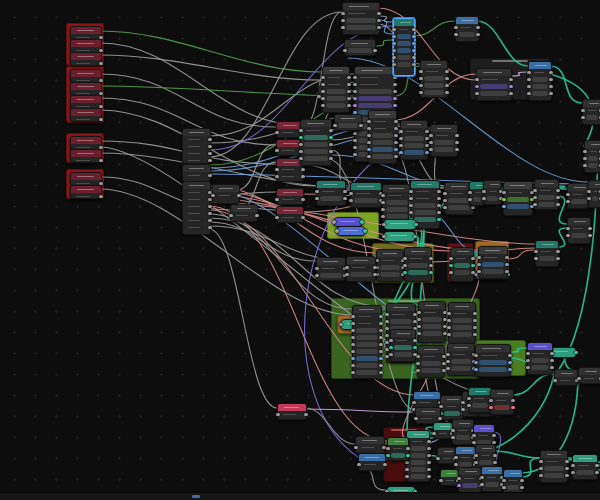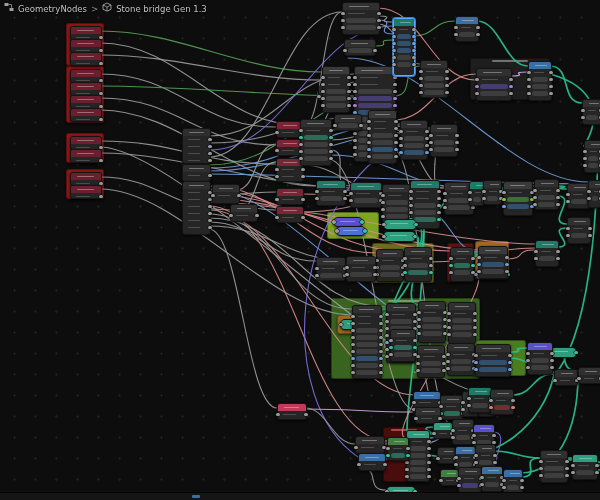--- a/index.html
+++ b/index.html
@@ -157,38 +157,20 @@
       <path d="M428 442 C 450 442, 430 427, 452 427" stroke="#9b9b9b" stroke-width="1.1"></path>
       <path d="M454 455 C 476 455, 453 450, 475 450" stroke="#9b9b9b" stroke-width="1.1"></path>
       <path d="M457 474 C 479 474, 459 470, 481 470" stroke="#9b9b9b" stroke-width="1.1"></path>
       <path d="M494 451 C 516 451, 518 458, 540 458" stroke="#2bbf8f" stroke-width="1.7"></path>
       <path d="M428 434 C 450 434, 420 426, 442 426" stroke="#2bbf8f" stroke-width="1.7"></path>
       <path d="M360 468 C 382 468, 364 490, 386 490" stroke="#9b9b9b" stroke-width="1.1"></path>
       <path d="M330 155 C 392.1 155, 405.9 188, 468 188" stroke="#6f9fd8" stroke-width="1.1"></path>
       <path d="M424 210 C 448.3 210, 453.7 252, 478 252" stroke="#6f9fd8" stroke-width="1.1"></path>
     </svg>
 
-  <div id="crumb">
-    <span class="ic">
-      <svg width="10" height="10" viewBox="0 0 10 10">
-        <rect x="0.5" y="1" width="4" height="3" fill="#b8b8b8" opacity="0.85"></rect>
-        <rect x="5.5" y="6" width="4" height="3" fill="#b8b8b8" opacity="0.85"></rect>
-        <path d="M4.5 2.5 H7.5 V6" stroke="#999" fill="none" stroke-width="0.8"></path>
-      </svg>
-    </span>
-    <span>GeometryNodes</span>
-    <span class="sep">&gt;</span>
-    <span class="ic">
-      <svg width="10" height="10" viewBox="0 0 10 10">
-        <path d="M5 1 L9 3 V7.2 L5 9.2 L1 7.2 V3 Z" fill="none" stroke="#b8b8b8" stroke-width="0.8"></path>
-        <path d="M1 3 L5 5 L9 3 M5 5 V9" stroke="#b8b8b8" fill="none" stroke-width="0.7"></path>
-      </svg>
-    </span>
-    <span>Stone bridge Gen 1.3</span>
-  </div>
 
   <div id="botbar"></div>
   <div id="speck"></div>
 <div class="frame" style="left: 66px; top: 23px; width: 38px; height: 43px; background: rgb(142, 23, 23);"></div>
     <div class="frame" style="left: 66px; top: 66px; width: 38px; height: 57px; background: rgb(142, 23, 23);"></div>
     <div class="frame" style="left: 66px; top: 133px; width: 38px; height: 30px; background: rgb(142, 23, 23);"></div>
     <div class="frame" style="left: 66px; top: 169px; width: 38px; height: 30px; background: rgb(142, 23, 23);"></div>
     <div class="frame lbl" style="left: 470px; top: 58px; width: 80px; height: 42px; background: rgb(30, 30, 30);"></div>
     <div class="frame" style="left: 327px; top: 212px; width: 52px; height: 27px; background: rgb(125, 165, 33);"></div>
     <div class="frame" style="left: 372px; top: 243px; width: 62px; height: 40px; background: rgb(110, 110, 30);"></div>

